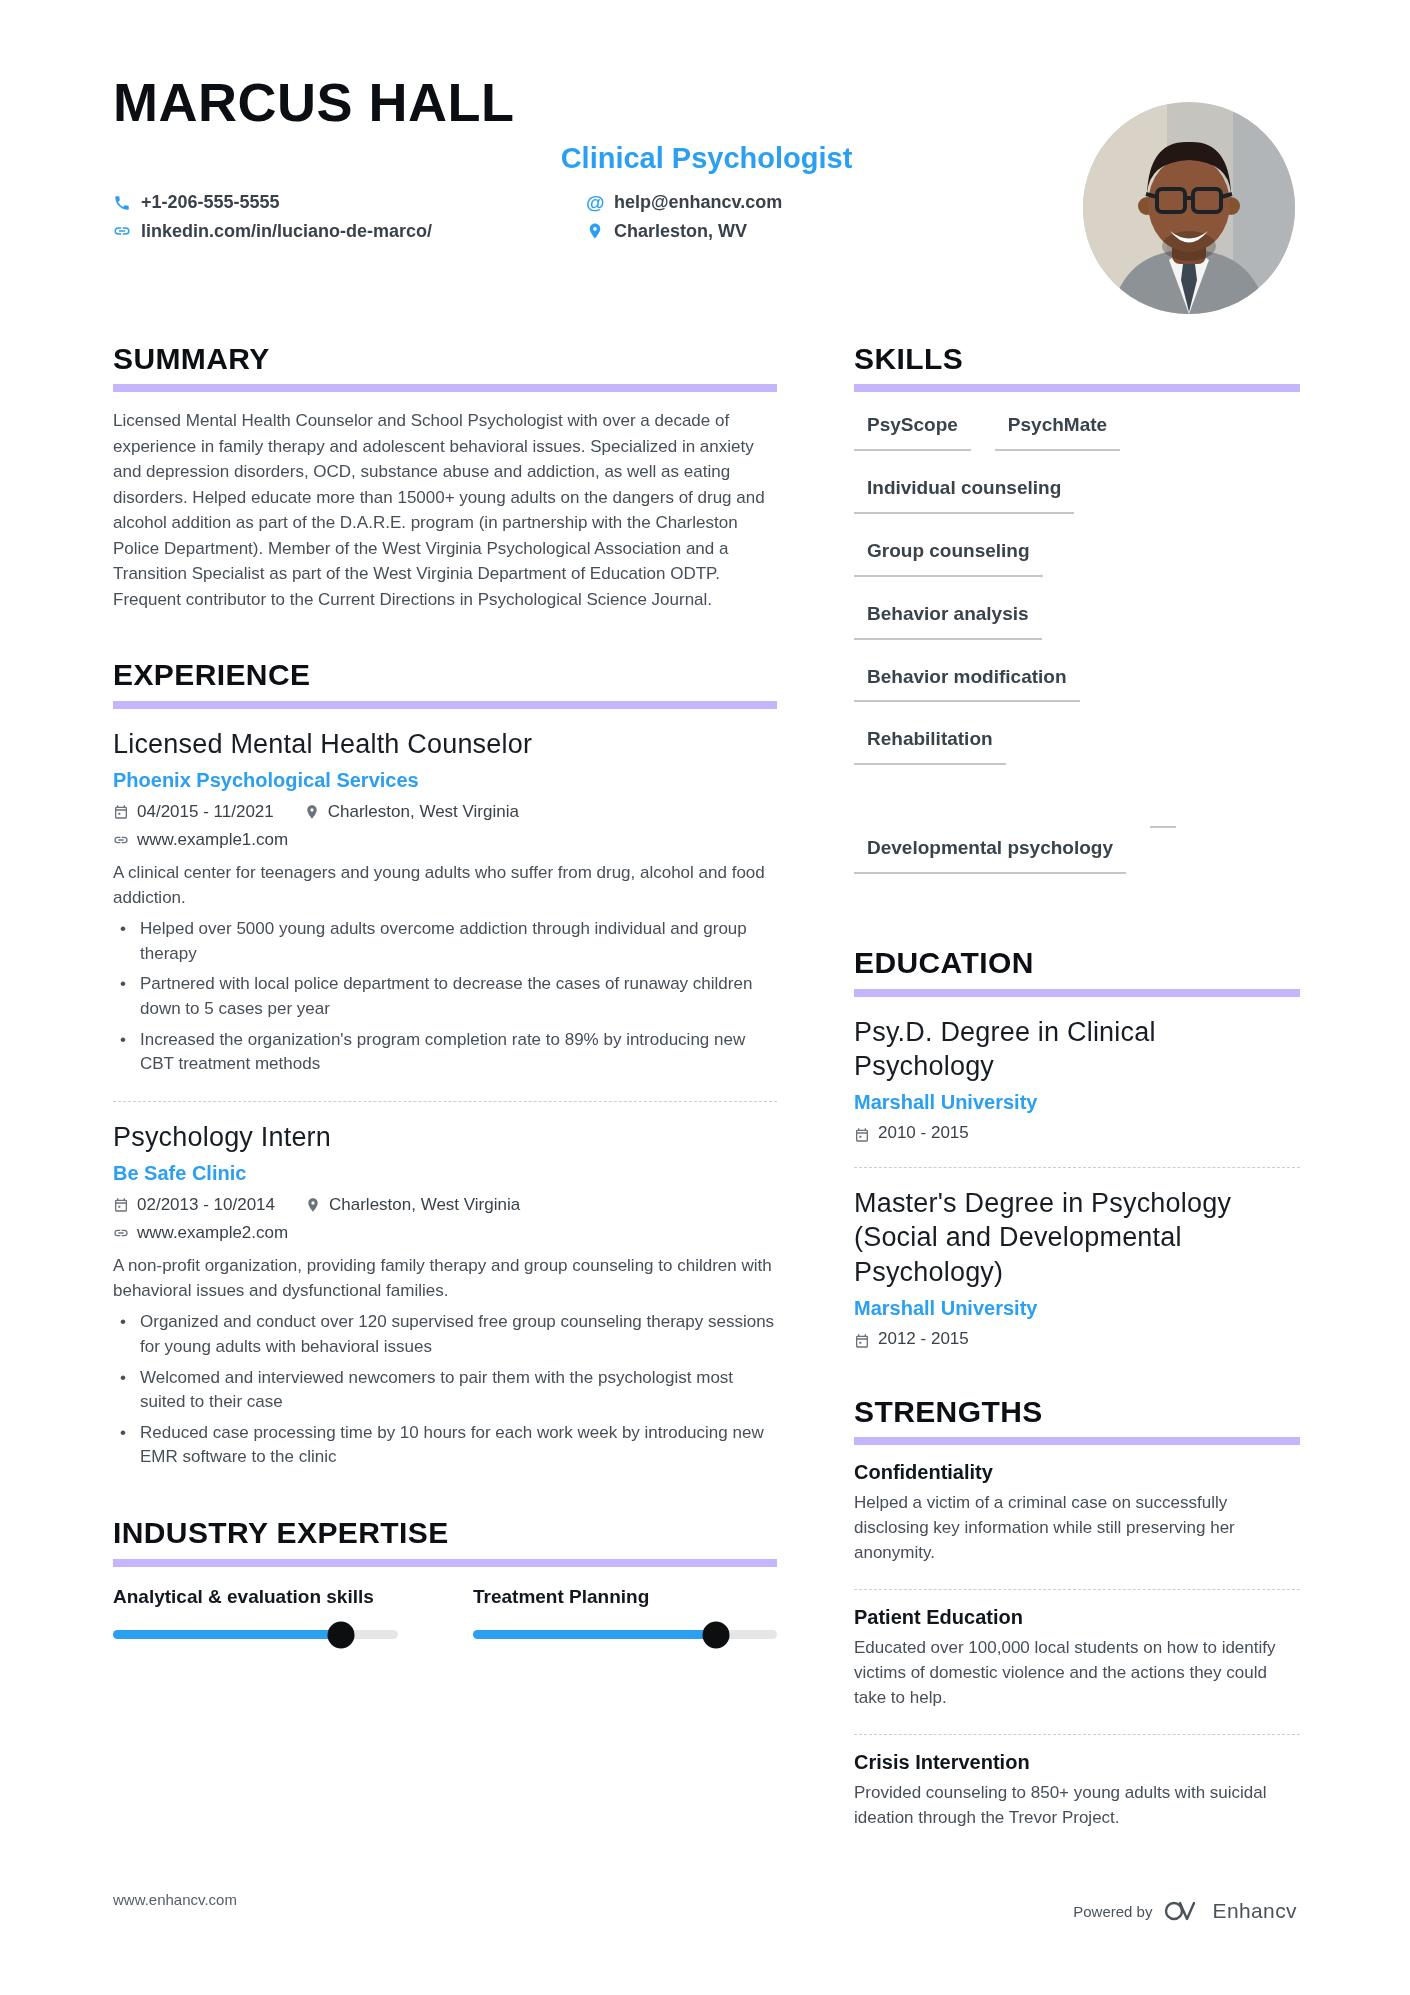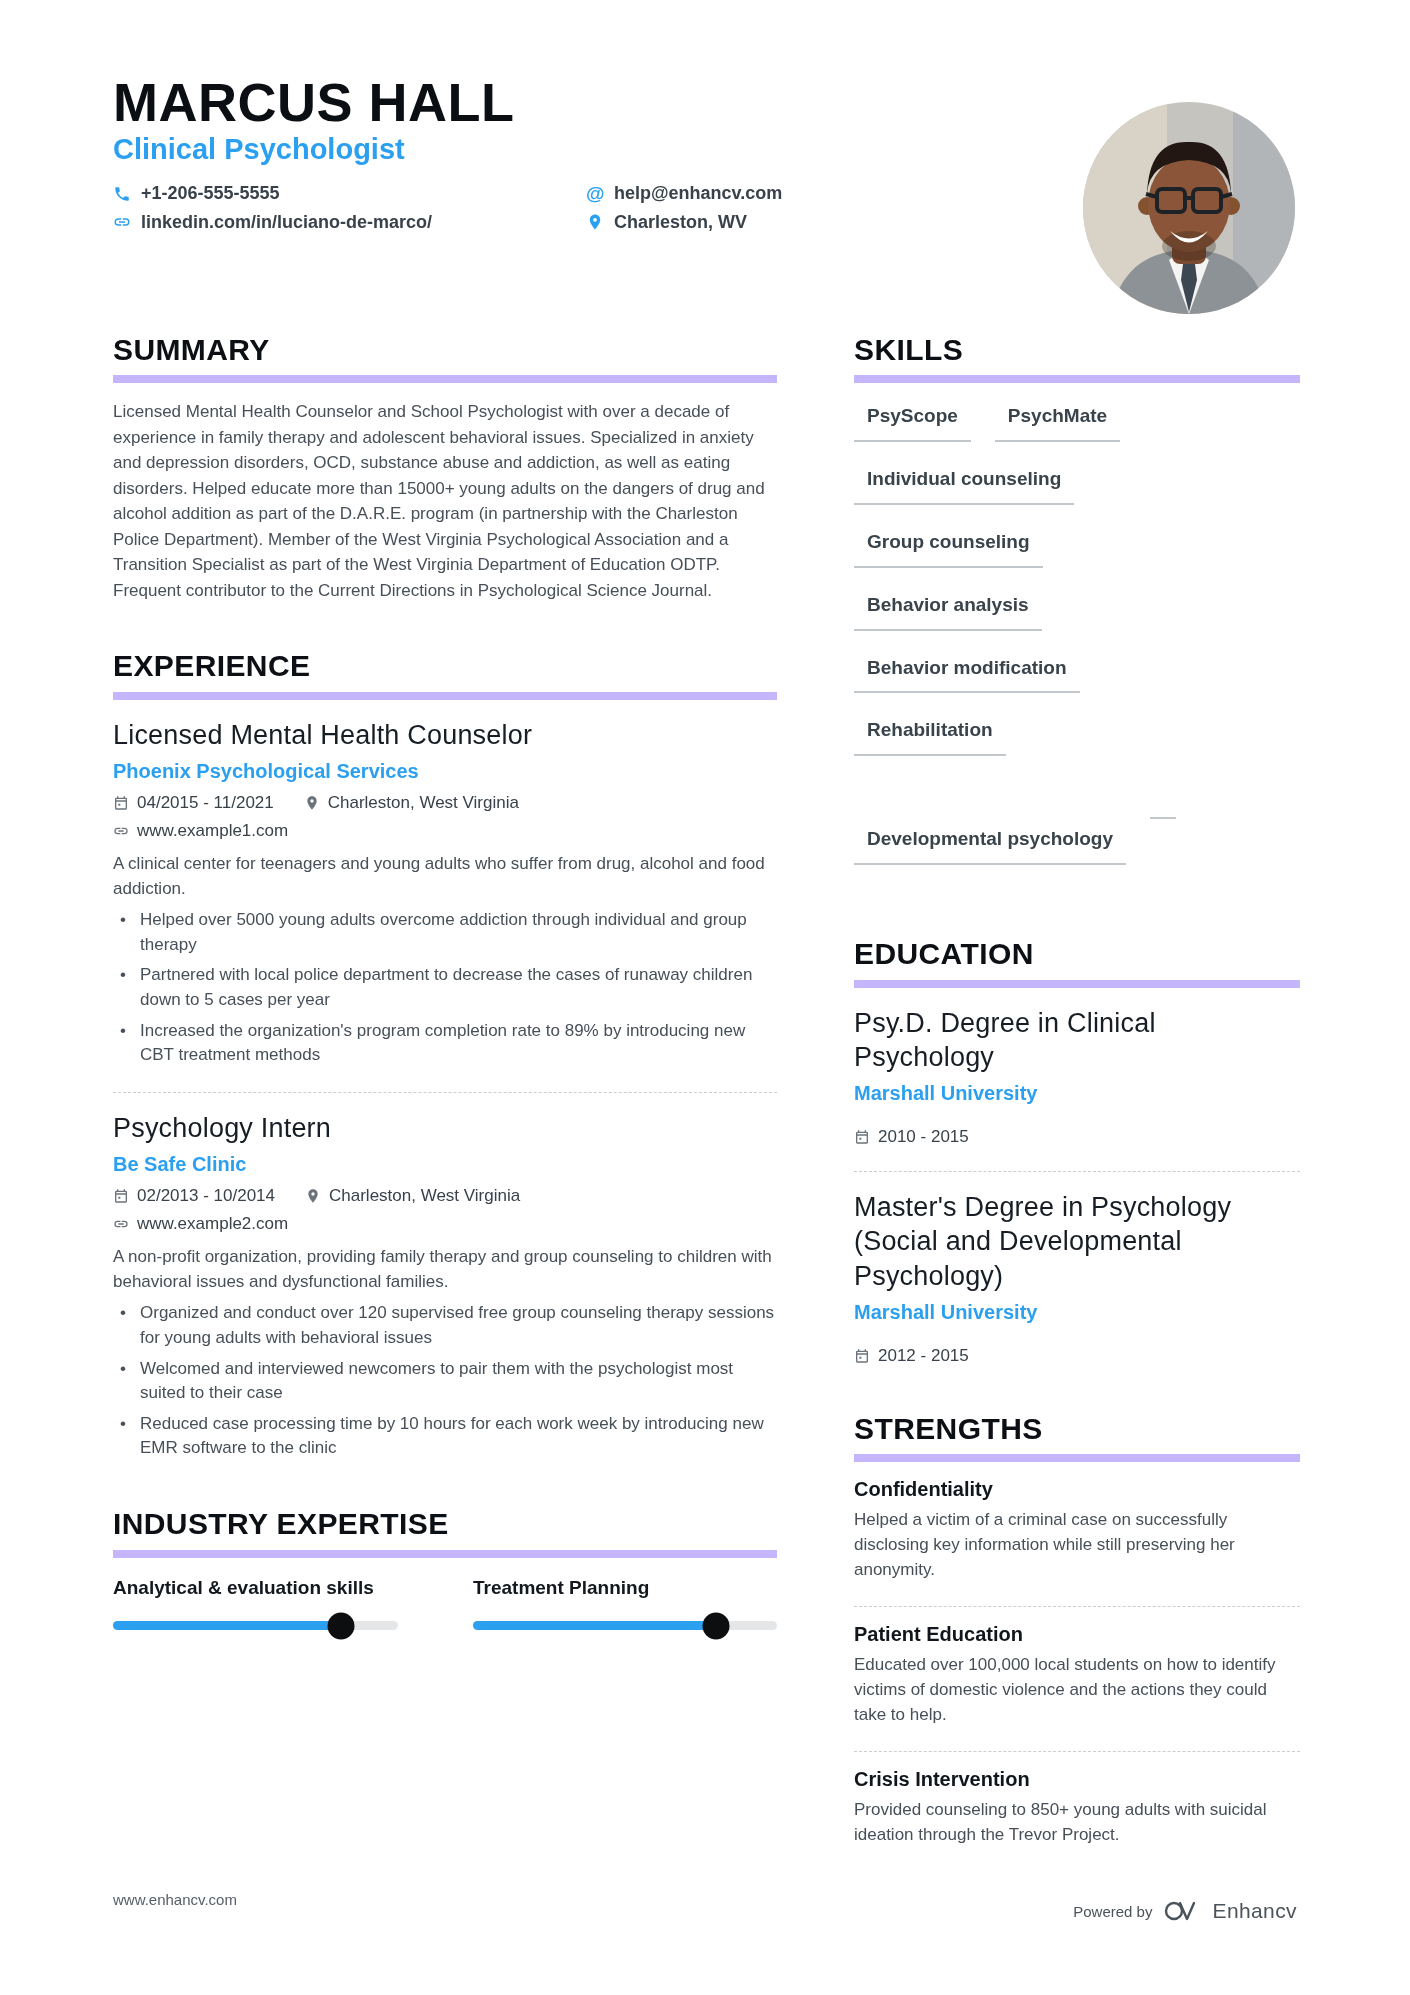--- a/index.html
+++ b/index.html
@@ -2,21 +2,21 @@
 <html><head>
 <meta charset="utf-8">
 <style>
   html,body{margin:0;padding:0;background:#ffffff;}
   .page{position:relative;width:1410px;height:1995px;background:#fff;overflow:hidden;
         font-family:"Liberation Sans",sans-serif;color:#474f58;}
 
   
   .header{position:relative;padding:74px 110px 0 113px;}
   .name{font-size:54px;font-weight:800;color:#0b0f13;line-height:1.05;letter-spacing:.5px;}
-  .job-headline{font-size:29px;font-weight:700;color:#2b9ff0;line-height:1.25;}
+  .job-headline{font-size:29px;font-weight:700;color:#2b9ff0;margin-top:9px;line-height:1.25;text-align:center;}
   .contact-grid{display:grid;grid-template-columns:473px auto;row-gap:7px;margin-top:16px;max-width:760px;}
   .contact-item{display:flex;align-items:center;gap:10px;font-size:18px;font-weight:700;color:#39424b;}
   .contact-item .ico{display:inline-flex;width:18px;height:18px;color:#2b9ff0;flex:0 0 auto;}
   .contact-item .at{font-size:19px;font-weight:700;color:#2b9ff0;width:18px;text-align:center;}
   .photo{position:absolute;top:102px;right:115px;width:212px;height:212px;border-radius:50%;overflow:hidden;}
 
   
   .columns{display:grid;grid-template-columns:664px 446px;column-gap:77px;margin:100px 110px 0 113px;align-items:start;}
 
   .sec{margin-top:0;}
@@ -40,21 +40,21 @@
   ul.bullets li::before{content:"\2022";position:absolute;left:7px;top:0;color:#474f58;}
   .dashed{border:none;border-top:1px dashed #c9ced3;margin:24px 0 4px 0;}
 
   
   .skills-wrap{margin-top:22px;}
   .skill-tag{display:inline-block;font-size:19px;font-weight:700;color:#39434b;
              padding:0 13px 12px 13px;border-bottom:2px solid #c2c7cc;margin:0 24px 26px 0;line-height:1.2;}
   .skill-tag.stub{width:26px;height:23px;padding:0 0 12px 0;margin-right:0;}
 
   
-  .edu-dates{display:flex;align-items:center;gap:8px;margin-top:22px;font-size:17px;color:#39424b;}
+  .edu-dates{display:flex;align-items:flex-end;gap:8px;margin-top:9px;font-size:17px;color:#39424b;}
   .edu-dates .ico{display:inline-flex;width:16px;height:16px;color:#6a737b;}
 
   
   .strength-title{font-size:20px;font-weight:700;color:#10161c;margin-top:16px;}
   .strength-text{font-size:17px;line-height:1.45;color:#474f58;margin-top:7px;}
 
   
   .ie-grid{display:grid;grid-template-columns:285px 304px;column-gap:75px;margin-top:18px;align-items:start;}
   .ie-label{font-size:19px;font-weight:700;color:#12181e;line-height:1.25;}
   .slider-track{position:relative;height:9px;border-radius:5px;background:#e4e6e8;margin-top:22px;}

